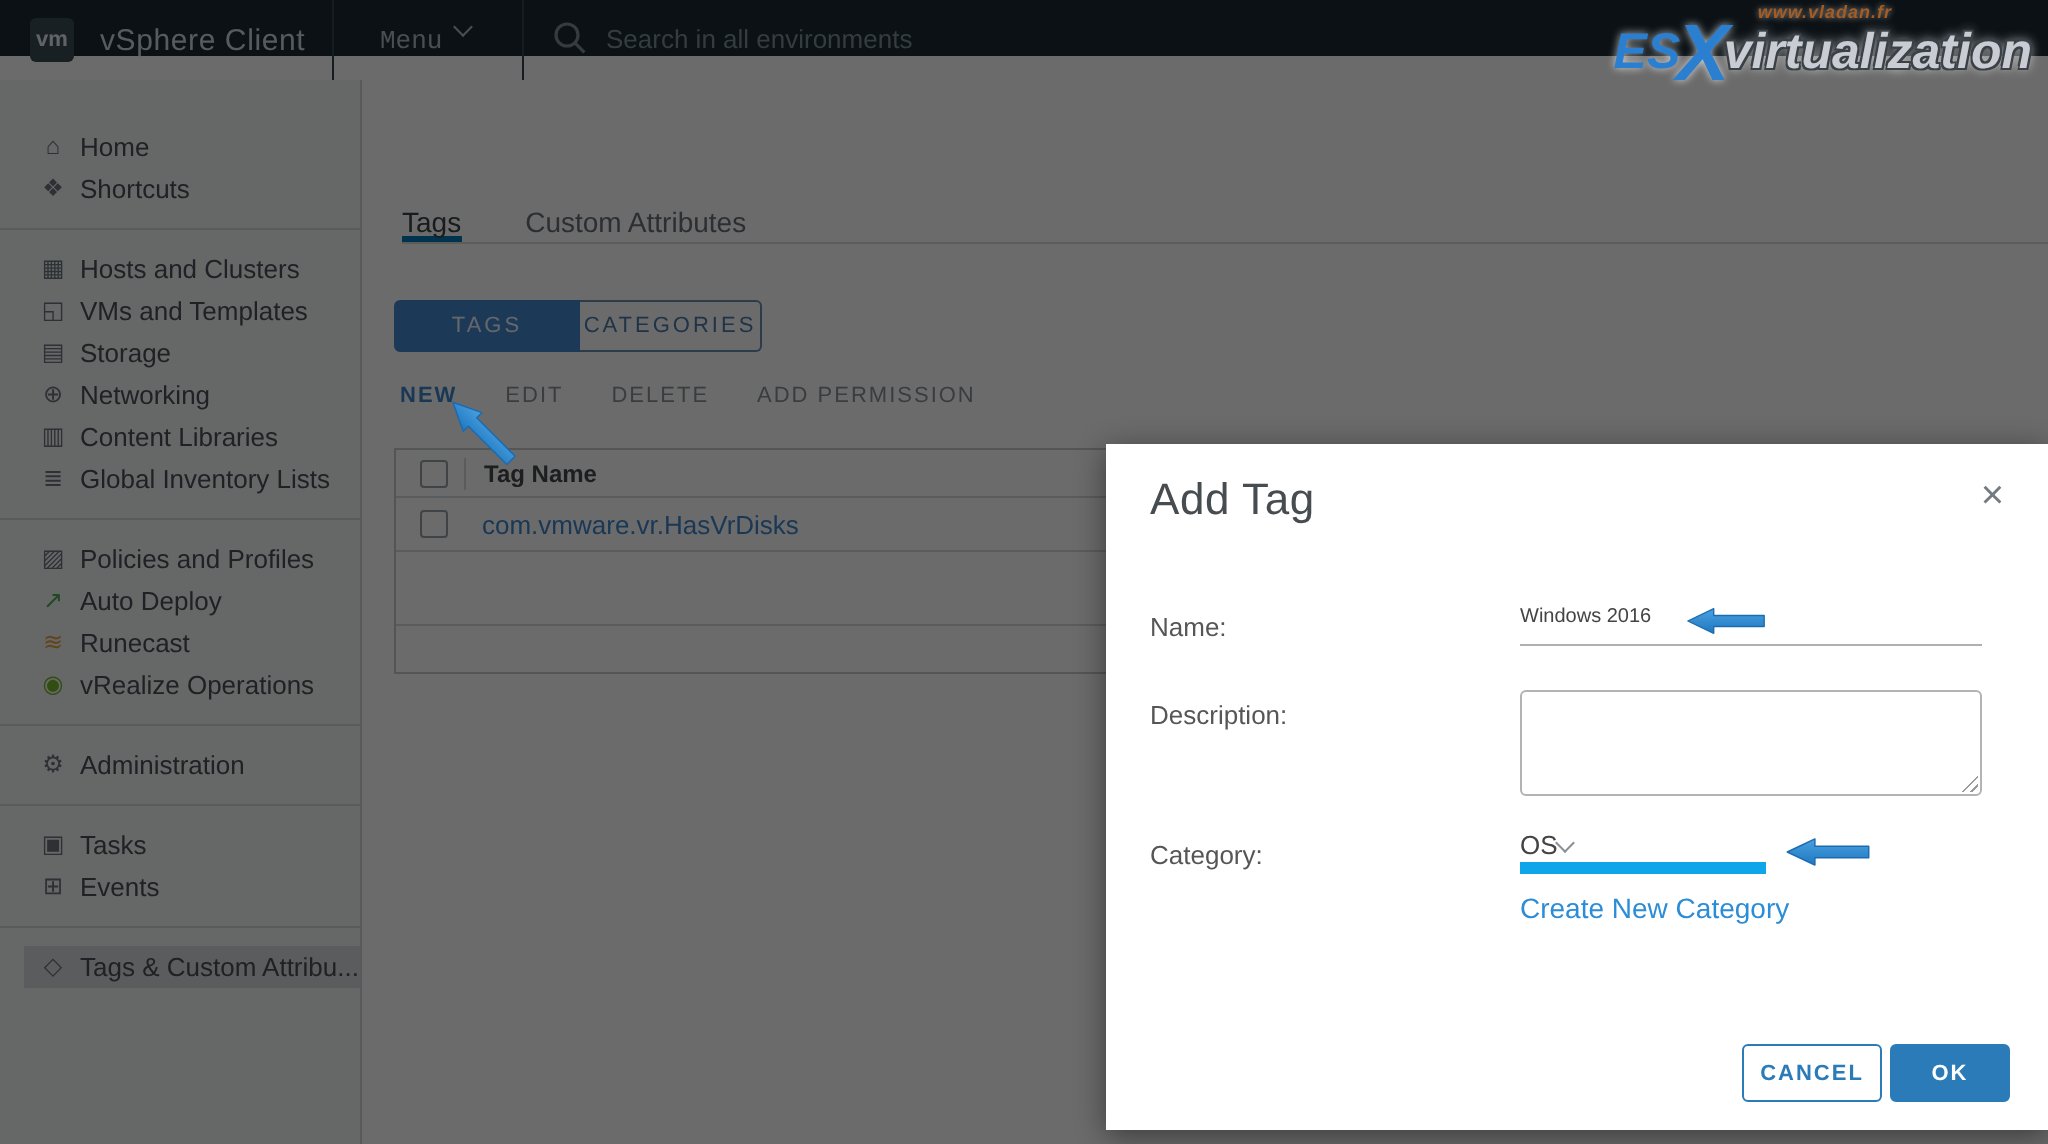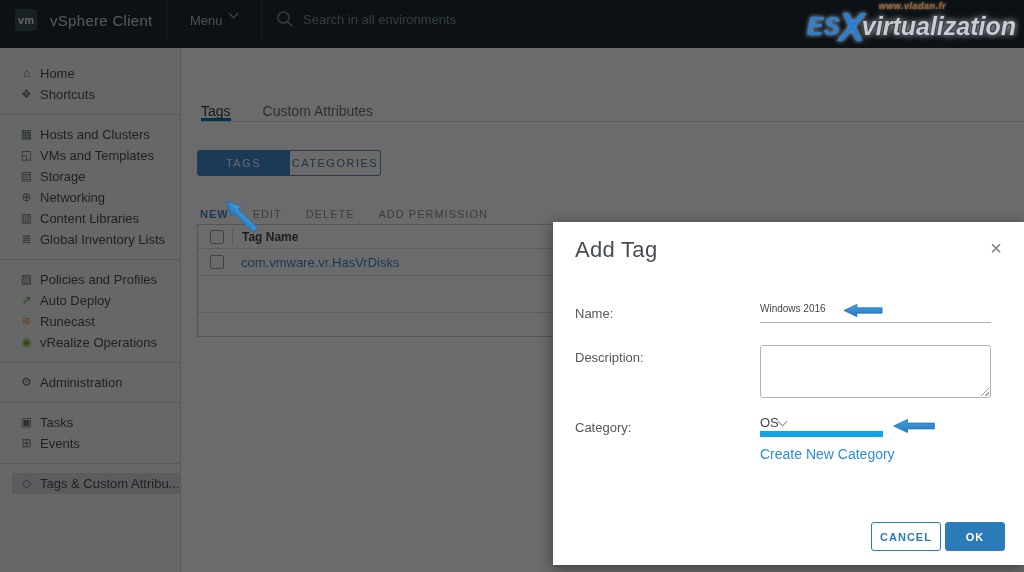--- a/index.html
+++ b/index.html
@@ -1,30 +1,30 @@
 <!DOCTYPE html>
 <html><head>
 <meta charset="utf-8">
 <style>
   * { margin:0; padding:0; box-sizing:border-box; }
   html,body { width:1024px; height:572px; overflow:hidden; background:#fff;
               font-family:"Liberation Sans", sans-serif; }
   #stage { position:relative; width:1024px; height:572px; background:#fff; }
 
   
-  .topnav { position:absolute; left:0; top:0; width:1024px; height:48px;
+  .topnav { position:absolute; left:0; top:0; width:1024px; height:28px;
             background:#1b2a32; z-index:10; display:flex; align-items:center; }
   .vm-logo { position:absolute; left:15px; top:9px; width:22px; height:22px;
              background:#3d4c54; border-radius:3px; color:#e8eef1; font-size:11px;
              font-weight:bold; display:flex; align-items:center; justify-content:center; }
   .app-title { position:absolute; left:50px; top:12px; color:#cdd8de; font-size:15px;
                letter-spacing:.3px; font-weight:400; }
   .nav-div { position:absolute; top:0; width:1px; height:40px; background:#35454e; }
   .menu-btn { position:absolute; left:190px; top:13px; color:#aebbc3; font-size:13px;
-              display:flex; gap:7px; cursor:pointer; }
+              display:flex; gap:7px; cursor:pointer;font-family:Liberation Mono, monospace; }
   .chev { width:7px; height:7px; border-right:1.5px solid #aebbc3; border-bottom:1.5px solid #aebbc3;
           transform:rotate(45deg); margin-top:-3px; }
   .searchbar { position:absolute; left:276px; top:10px; display:flex; align-items:center; gap:9px; }
   .search-glyph { width:18px; height:18px; }
   .search-text { color:#7f909a; font-size:13px; }
 
   
   .watermark { position:absolute; top:1px; right:8px; z-index:300; width:256px; height:38px;
                font-style:italic; white-space:nowrap; text-align:right; pointer-events:none; }
   .wm-url { display:block; font-size:9px; font-weight:bold; color:#a55c22;
@@ -61,21 +61,21 @@
   .tab { font-size:14px; color:#6a7178; padding-bottom:6px; cursor:pointer; }
   .tab.active { color:#3c4449; border-bottom:3px solid #0079b8; }
   .toggle-row { position:absolute; left:16px; top:110px; display:flex; }
   .tgl { height:26px; font-size:11px; letter-spacing:1.5px; display:flex; align-items:center;
          justify-content:center; cursor:pointer; }
   .tgl.on  { width:93px; background:#4789d2; color:#eef4fa; border:1px solid #4789d2;
              border-radius:3px 0 0 3px; }
   .tgl.off { width:91px; background:transparent; color:#4b7cab; border:1px solid #6c90b4;
              border-left:none; border-radius:0 3px 3px 0; }
   .actions-row { position:absolute; left:19px; top:152px; display:flex; gap:24px;
-                 font-size:11px; letter-spacing:1px;margin-top:16px; }
+                 font-size:11px; letter-spacing:1px; }
   .action { cursor:pointer; }
   .action.on  { color:#3f87cc; font-weight:bold; }
   .action.dis { color:#8b9197; }
 
   .grid { position:absolute; left:16px; top:184px; width:814px; height:113px;
           border:1px solid #c9ccce; }
   .g-row { display:flex; align-items:center; border-bottom:1px solid #d6d9db; }
   .g-head { height:24px; }
   .g-head .g-name { font-size:12px; font-weight:bold; color:#44494d;
                     border-left:1px solid #d6d9db; padding-left:9px; height:16px; line-height:16px; }

